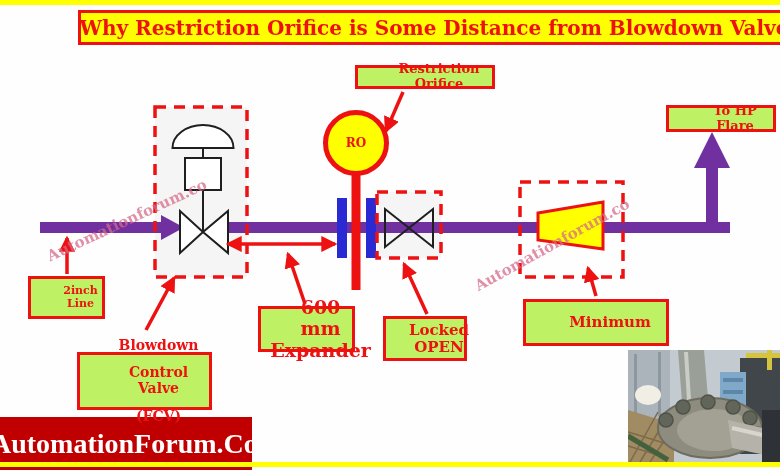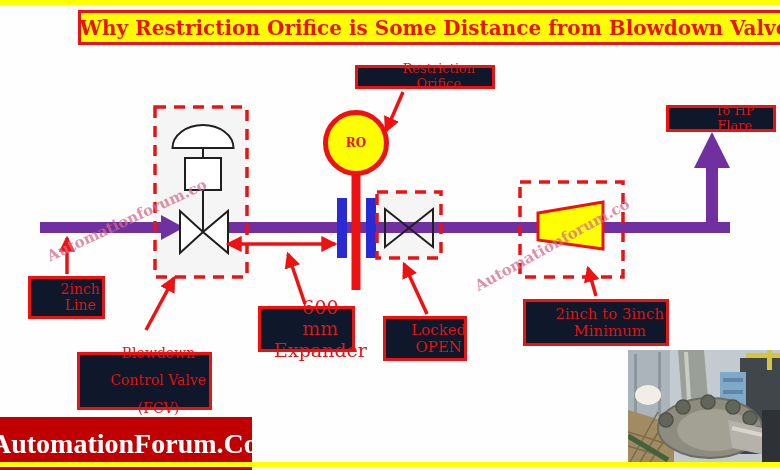--- a/index.html
+++ b/index.html
@@ -1,20 +1,20 @@
 <!DOCTYPE html>
 <html><head>
 <meta charset="utf-8">
 <style>
   html,body{margin:0;padding:0;background:#fff;}
   #stage{position:relative;width:780px;height:470px;background:#FEFEFE;overflow:hidden;
          font-family:"DejaVu Serif",serif;}
   .strip{position:absolute;left:0;width:780px;background:#FFFF00;z-index:7;}
-  .lbl{position:absolute;box-sizing:border-box;background:#0f172a;border:3px solid #EE1111;
-       color:#EE1111;font-weight:normal;display:flex;flex-direction:column;align-items:center;
+  .lbl{position:absolute;box-sizing:border-box;background:#bef264;border:3px solid #EE1111;
+       color:#EE1111;font-weight:bold;display:flex;flex-direction:column;align-items:center;
        justify-content:center;text-align:center;line-height:1.12;z-index:6;padding-left:28px;}
   .title-box{position:absolute;left:78px;top:10px;width:712px;height:35px;box-sizing:border-box;
        background:#FFFF00;border:3px solid #EE1111;color:#EE1111;font-weight:bold;font-size:20px;
        display:flex;align-items:center;justify-content:center;white-space:nowrap;z-index:6;}
   #svgdiagram{position:absolute;left:0;top:0;z-index:2;}
   .ro-circle{position:absolute;left:323px;top:110px;width:56px;height:56px;border-radius:50%;
        background:#FFFF00;border:5px solid #EE1111;display:flex;align-items:center;justify-content:center;
        color:#EE1111;font-weight:bold;font-size:12px;z-index:5;}
   .wm{position:absolute;color:rgba(214,106,138,0.75);font-size:15px;font-weight:bold;
       font-family:"DejaVu Serif",serif;white-space:nowrap;z-index:3;pointer-events:none;}
@@ -96,21 +96,21 @@
   </div>
 
   <div class="lbl" style="left:355px;top:65px;width:140px;height:24px;font-size:13px;">
     <span>Restriction Orifice</span>
   </div>
 
   <div class="lbl" style="left:666px;top:105px;width:110px;height:27px;font-size:13px;">
     <span>To HP Flare</span>
   </div>
 
-  <div class="lbl" style="left:28px;top:276px;width:77px;height:43px;font-size:14px;">
+  <div class="lbl" style="left:28px;top:276px;width:77px;height:43px;font-size:11px;">
     <span>2inch</span>
     <span>Line</span>
   </div>
 
   <div class="lbl" style="left:258px;top:306px;width:97px;height:46px;font-size:19px;">
     <span>600 mm</span>
     <span>Expander</span>
   </div>
 
   <div class="lbl" style="left:77px;top:352px;width:135px;height:58px;font-size:14px;gap:12px;">
@@ -118,21 +118,20 @@
     <span>Control Valve</span>
     <span>(FCV)</span>
   </div>
 
   <div class="lbl" style="left:383px;top:316px;width:84px;height:45px;font-size:15px;justify-content:center;">
     <span>Locked</span>
     <span>OPEN</span>
   </div>
 
   <div class="lbl" style="left:523px;top:299px;width:146px;height:47px;font-size:15px;">
-    <span>2inch to 3inch</span>
     <span>Minimum</span>
   </div>
 
   <div class="wm wm1">Automationforum.co</div>
   <div class="wm wm2">Automationforum.co</div>
 
   <div class="banner">
     <span>AutomationForum.Co</span>
   </div>
 

